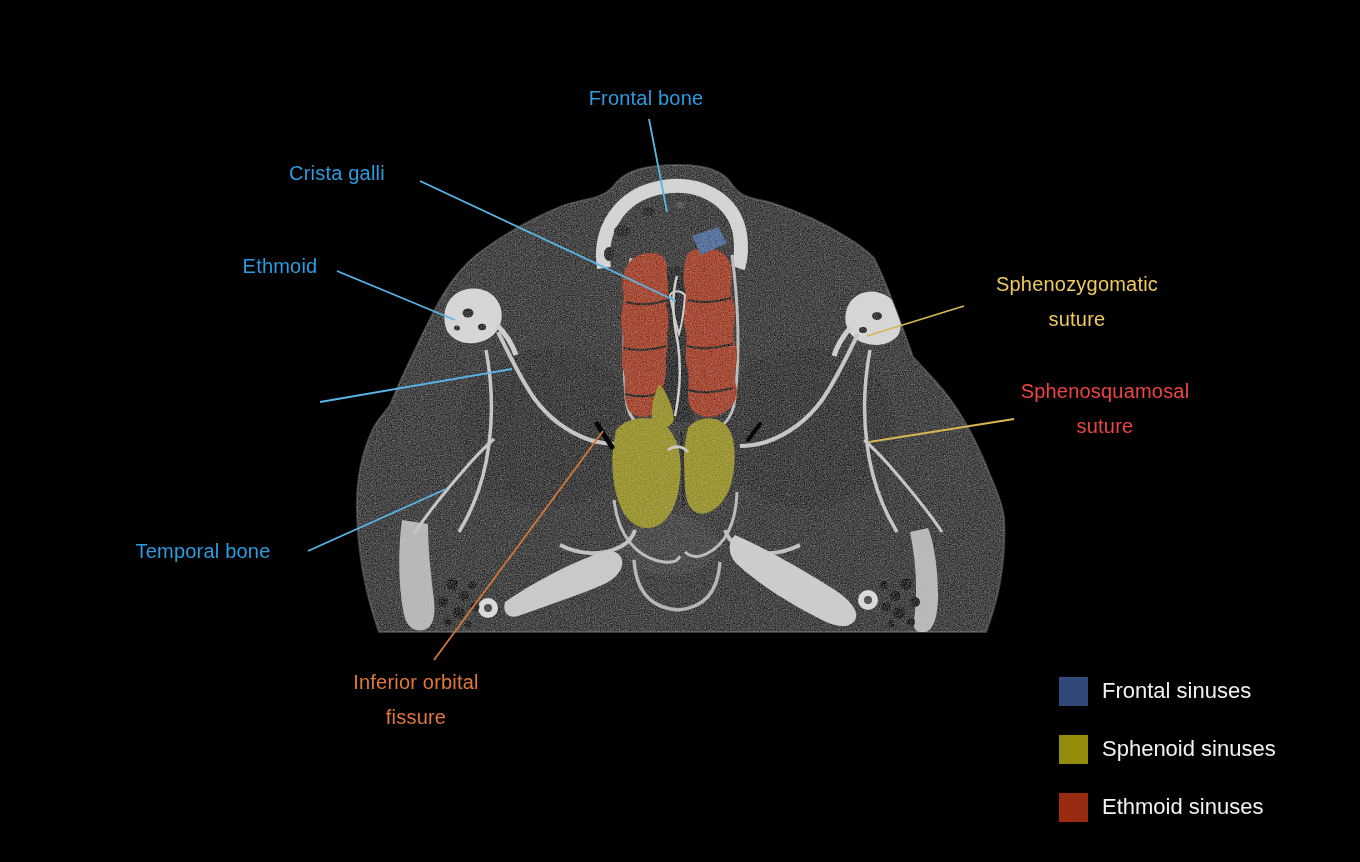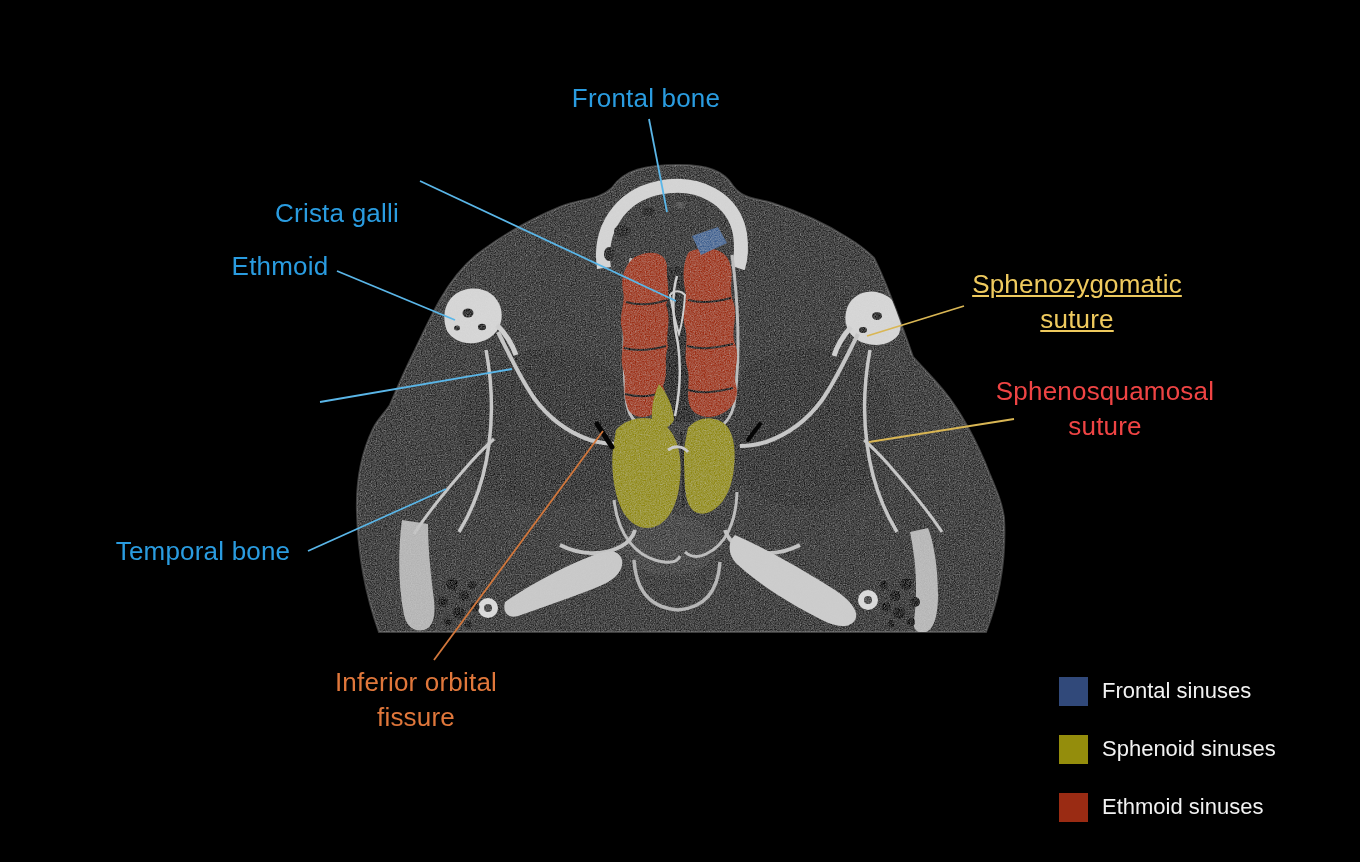--- a/index.html
+++ b/index.html
@@ -1,19 +1,19 @@
 <!DOCTYPE html>
 <html><head>
 <meta charset="utf-8">
 <style>
   html,body{margin:0;padding:0;background:#000;}
   .stage{position:relative;width:1360px;height:862px;background:#000;overflow:hidden;
          font-family:"Liberation Sans", sans-serif;}
   .stage svg{position:absolute;left:0;top:0;}
-  .ann{position:absolute;font-size:26px;line-height:35px;white-space:pre-line;
+  .ann{position:absolute;font-size:20px;line-height:35px;white-space:pre-line;
        text-align:center;letter-spacing:0.2px;}
   #ann-frontal-bone{left:556px;top:81px;width:180px;}
   #ann-crista-galli{left:262px;top:156px;width:150px;}
   #ann-zygoma{left:220px;top:249px;width:120px;}
   #ann-sphenoid-bone{left:116px;top:391px;width:200px;}
   #ann-temporal-bone{left:103px;top:534px;width:200px;}
   #ann-inferior-orbital-fissure{left:316px;top:665px;width:200px;}
   #ann-sphenozygomatic-suture{left:952px;top:267px;width:250px;}
   #ann-sphenosquamosal-suture{left:980px;top:374px;width:250px;}
   .legend{position:absolute;left:1059px;top:676px;width:290px;}
@@ -192,26 +192,26 @@
       <line x1="337" y1="271" x2="455" y2="320" stroke="#5ab6e8"></line>
       <line x1="320" y1="402" x2="512" y2="369" stroke="#5ab6e8"></line>
       <line x1="308" y1="551" x2="446" y2="489" stroke="#5ab6e8"></line>
       <line x1="434" y1="660" x2="603" y2="431" stroke="#d2773c"></line>
       <line x1="964" y1="306" x2="867" y2="336" stroke="#d9b654"></line>
       <line x1="1014" y1="419" x2="869" y2="442" stroke="#d9b654"></line>
     </g>
   </svg>
 
   <div class="ann" id="ann-frontal-bone" style="color: rgb(42, 156, 224);">Frontal bone</div>
-  <div class="ann" id="ann-crista-galli" style="color: rgb(42, 156, 224); margin-top: 40px;">Crista galli</div>
+  <div class="ann" id="ann-crista-galli" style="color: rgb(42, 156, 224);">Crista galli</div>
   <div class="ann" id="ann-zygoma" style="color: rgb(42, 156, 224);">Ethmoid</div>
   <div class="ann" id="ann-temporal-bone" style="color: rgb(42, 156, 224);">Temporal bone</div>
   <div class="ann" id="ann-inferior-orbital-fissure" style="color: rgb(224, 119, 59);">Inferior orbital
 fissure</div>
-  <div class="ann" id="ann-sphenozygomatic-suture" style="color: rgb(239, 202, 94); text-decoration: underline;">Sphenozygomatic
+  <div class="ann" id="ann-sphenozygomatic-suture" style="color: rgb(239, 202, 94);">Sphenozygomatic
 suture</div>
   <div class="ann" id="ann-sphenosquamosal-suture" style="color: #ef4444;">Sphenosquamosal
 suture</div>
 
   <div class="legend">
     <div class="legend-row">
       <div class="legend-swatch" style="background-color: rgb(49, 73, 122);"></div>
       <div class="legend-label">Frontal sinuses</div>
     </div>
     <div class="legend-row">

